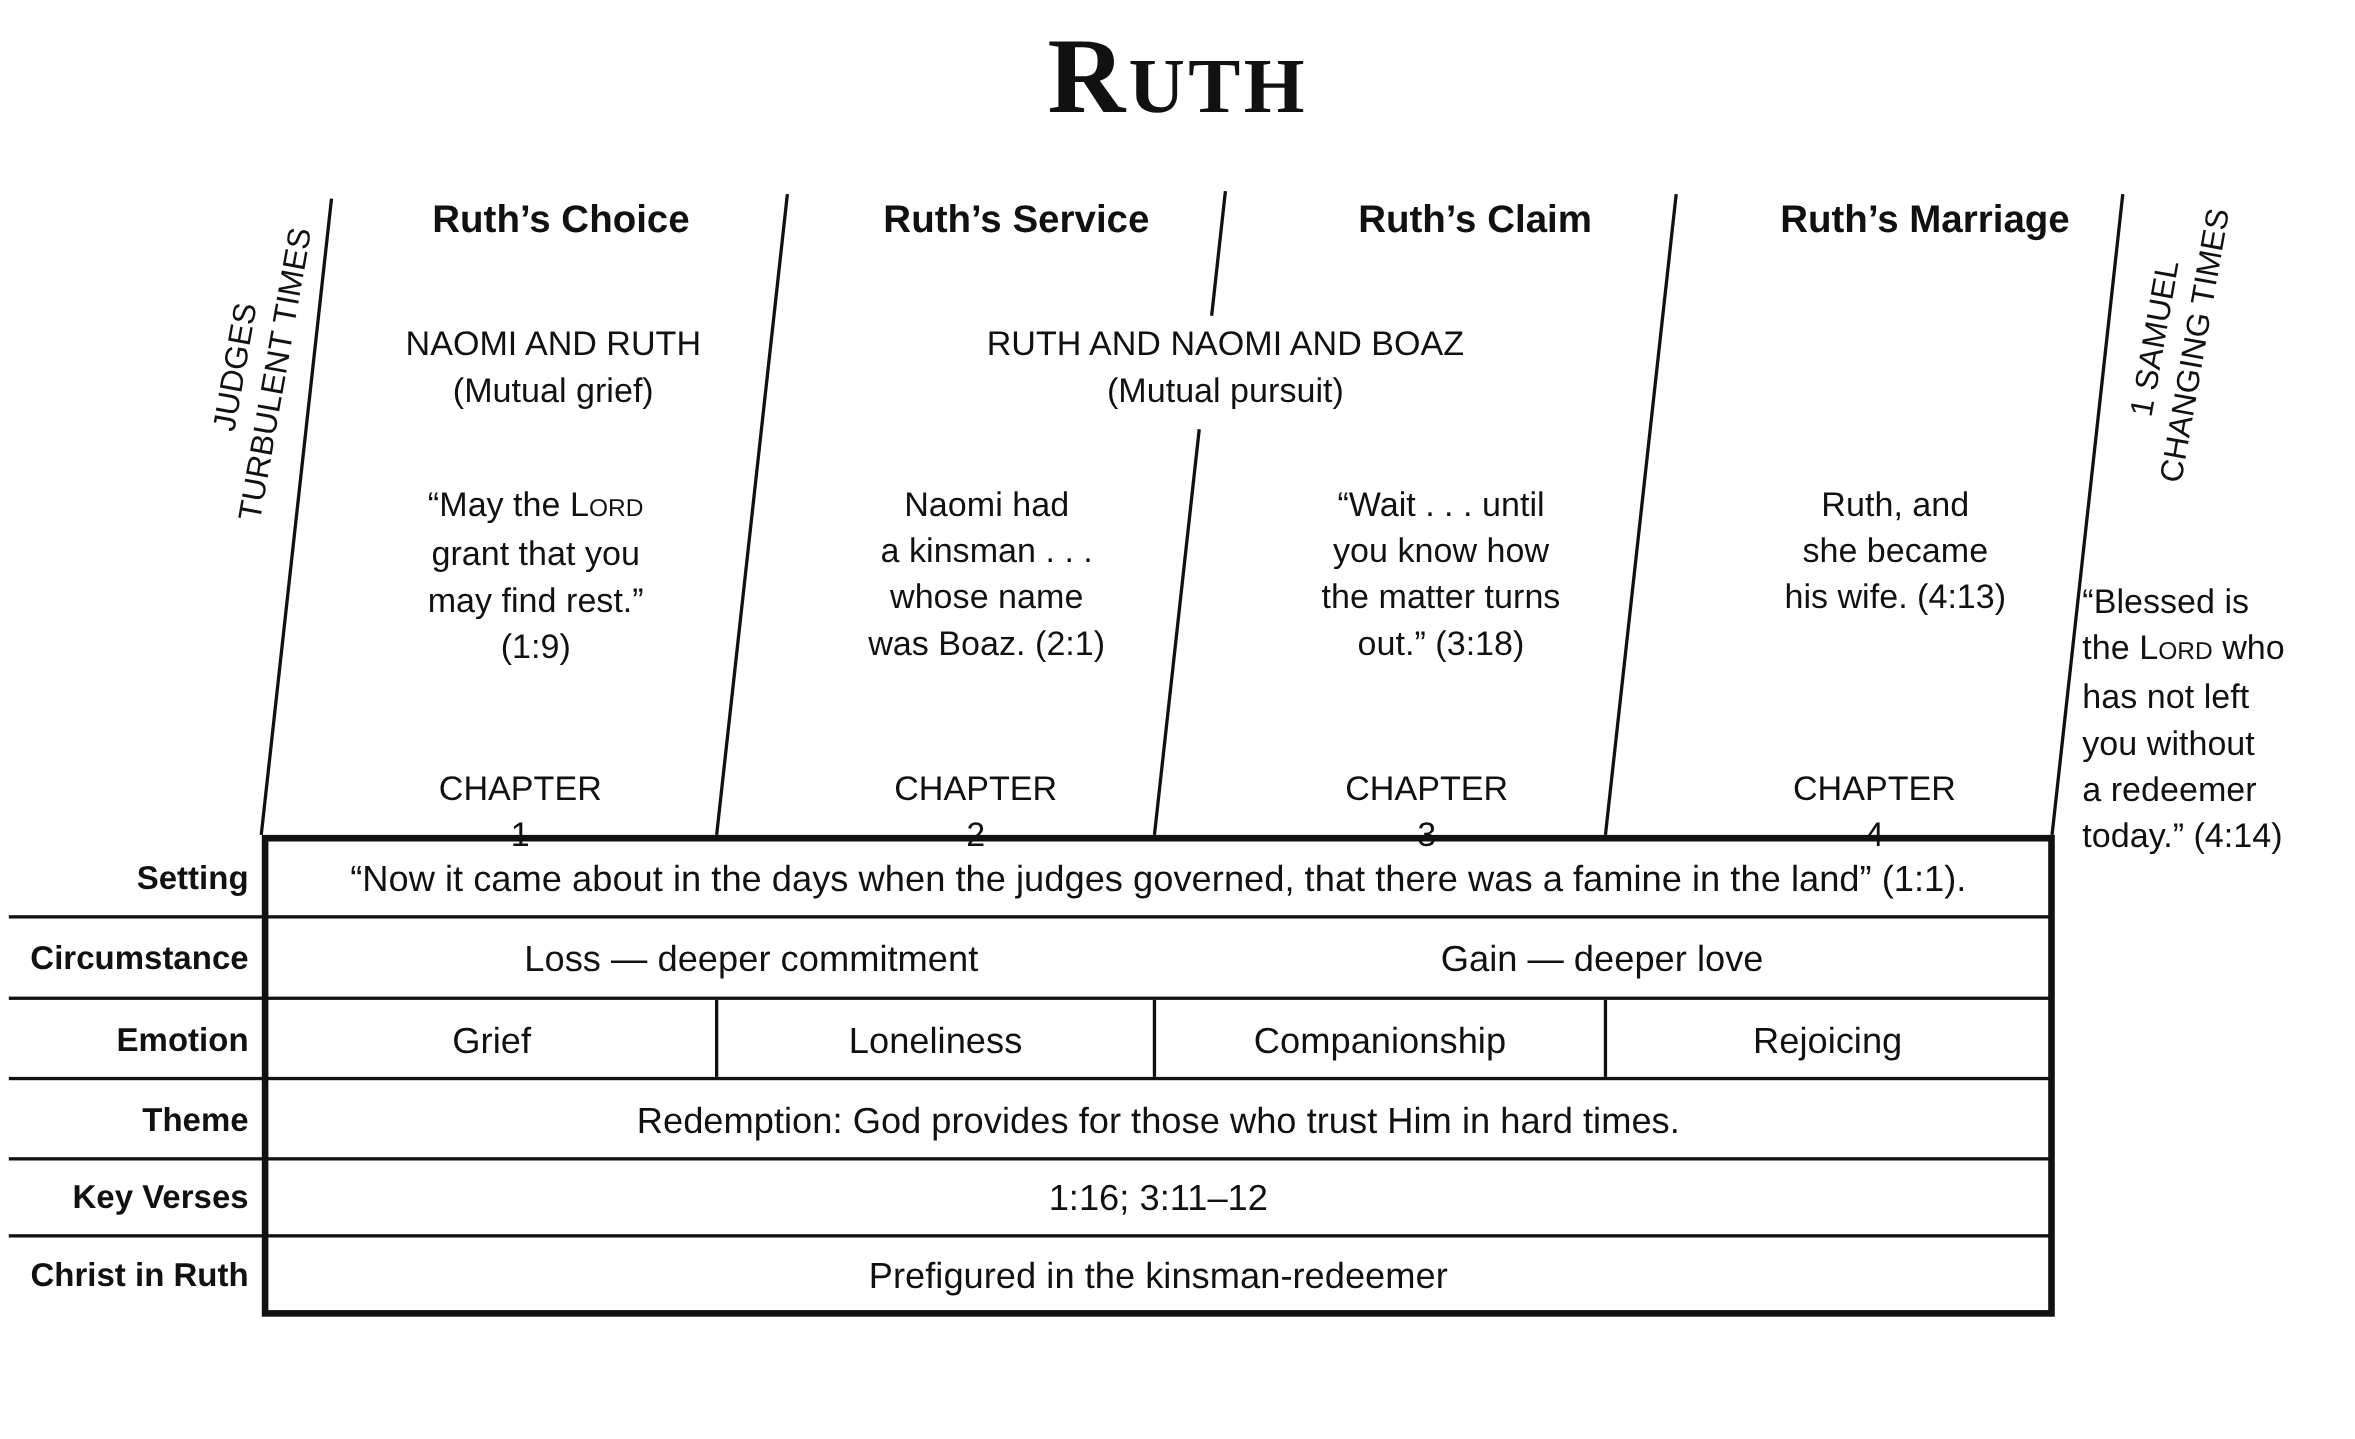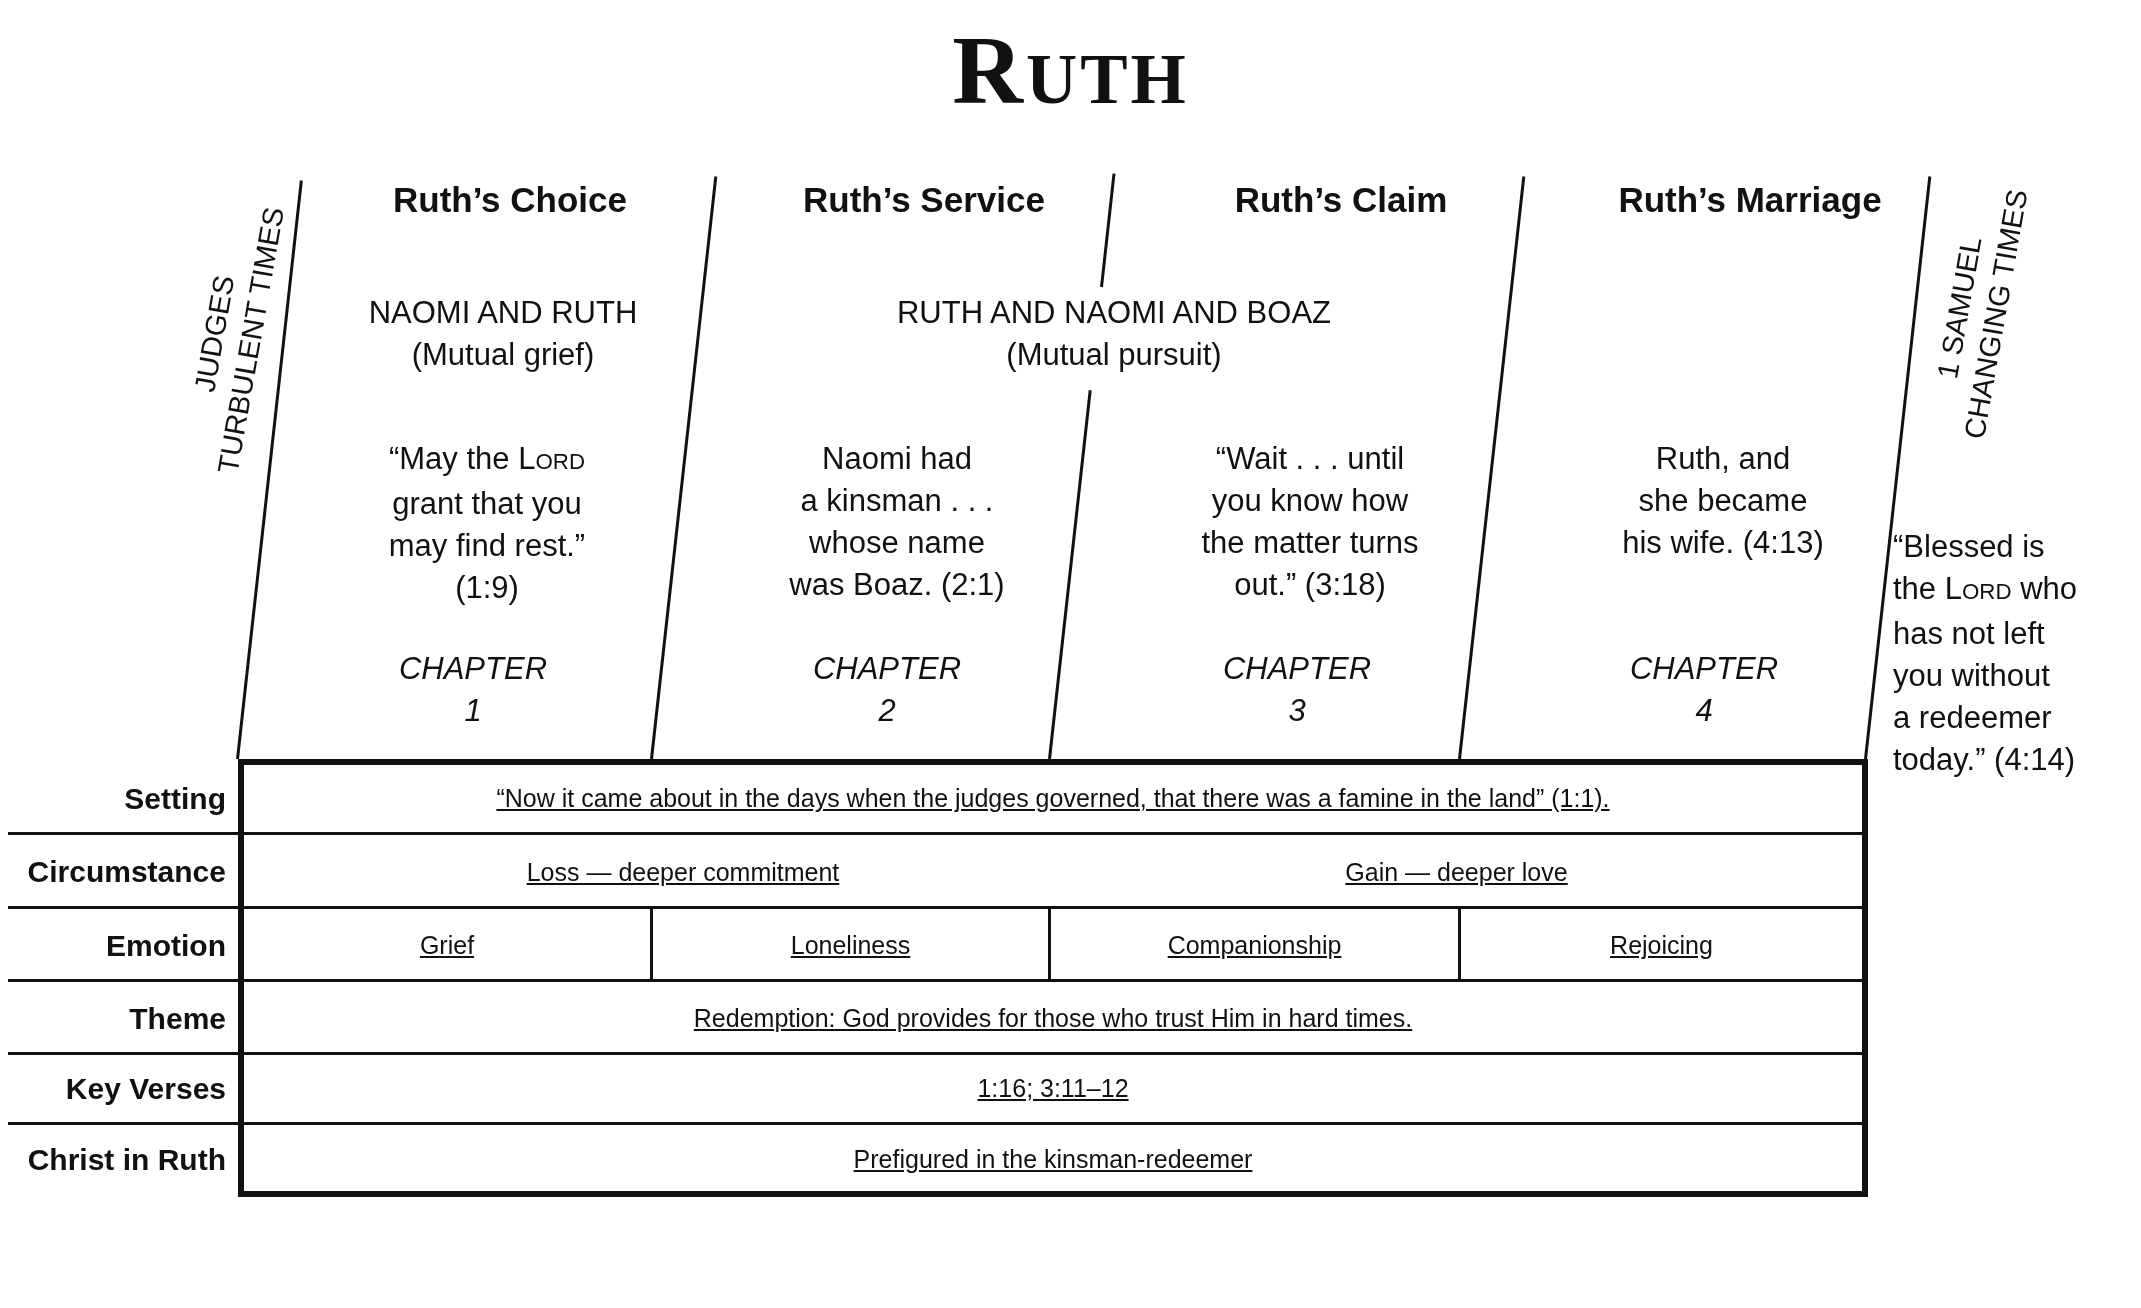--- a/index.html
+++ b/index.html
@@ -22,37 +22,37 @@
   
   .margin-label{
     position:absolute;width:270px;text-align:center;
     font-size:29px;line-height:37px;white-space:nowrap;
     transform:rotate(-80deg);
   }
   
   .col-header{position:absolute;width:420px;text-align:center;font-weight:bold;font-size:35px;line-height:40px;}
   .subject{position:absolute;text-align:center;font-size:31px;line-height:42px;}
   .quote{position:absolute;width:420px;text-align:center;font-size:31px;line-height:42px;}
-  .chapter{position:absolute;width:300px;text-align:center;font-style:italic;font-size:31px;line-height:42px;}
+  .chapter{position:absolute;width:300px;text-align:center;font-size:31px;line-height:42px;margin-top:48px;}
   .right-quote{position:absolute;left:1893px;top:526px;width:246px;font-size:31px;line-height:42px;text-align:left;}
   .sc{font-size:0.72em;}
   
   .box-border{
     position:absolute;left:238px;top:759px;width:1630px;height:438px;
     border:6px solid #111;box-sizing:border-box;background:transparent;
   }
   .hsep{position:absolute;left:8px;width:1858px;height:3px;background:#111;}
   .vsep{position:absolute;width:3px;background:#111;}
   .row-label{
     position:absolute;left:0;width:226px;display:flex;align-items:center;justify-content:flex-end;
     font-weight:bold;font-size:30px;
   }
   .row-cell{
     position:absolute;display:flex;align-items:center;justify-content:center;
-    font-size:25px;text-align:center;text-decoration:underline;
+    font-size:33px;text-align:center;
   }
   
   .copyright{position:absolute;left:315px;top:1268px;width:1826px;text-align:center;font-size:31px;}
 </style>
 </head>
 <body>
 
 <div class="page">
 
   <div class="title">

